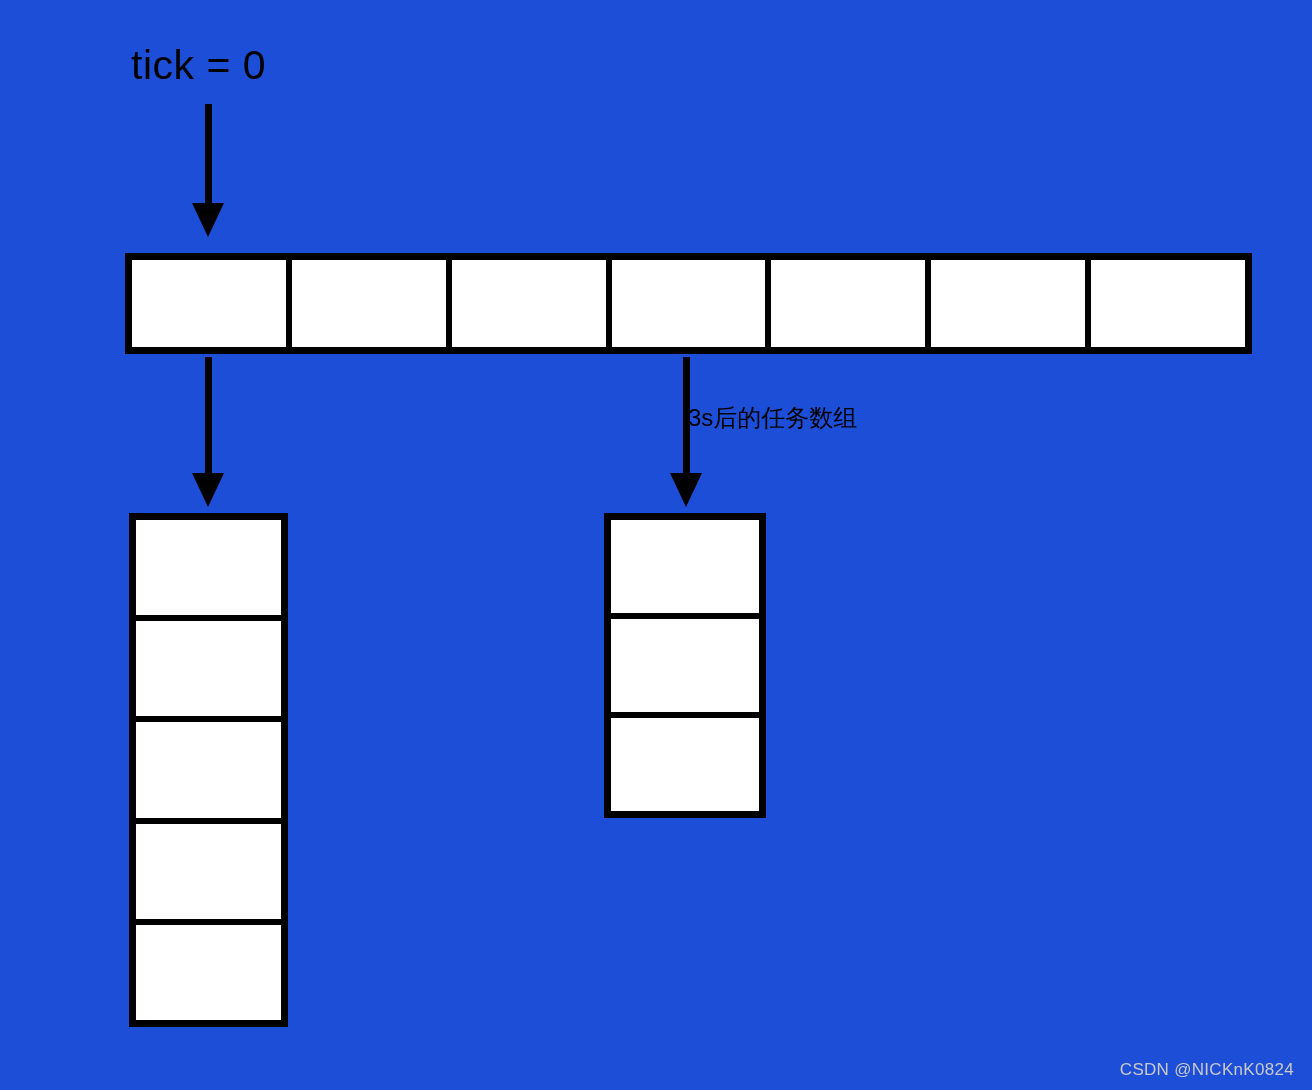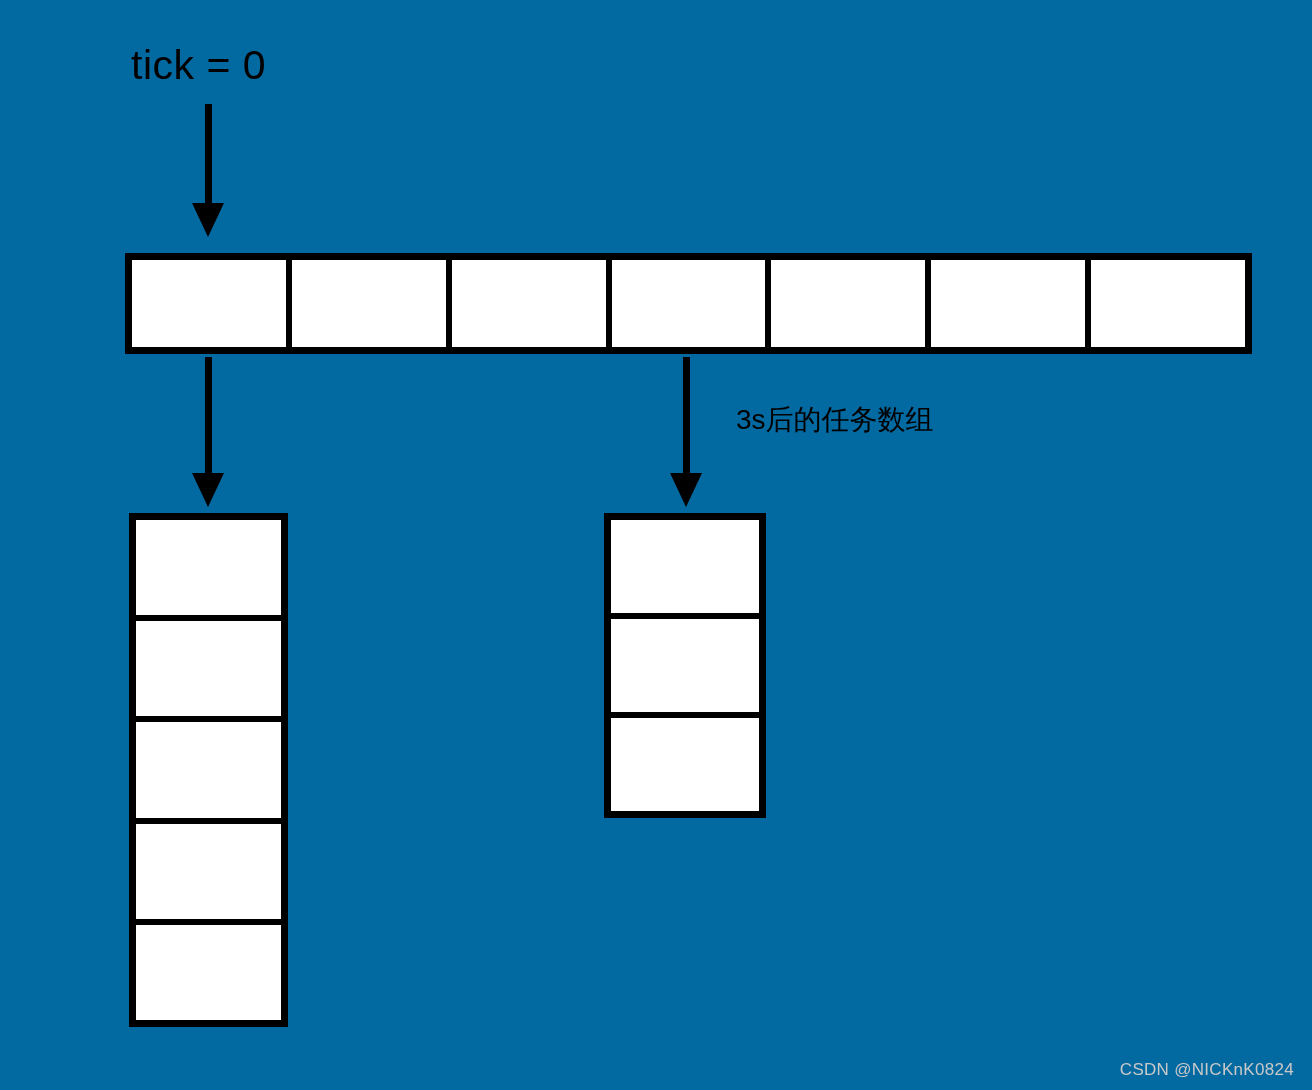--- a/index.html
+++ b/index.html
@@ -7,21 +7,21 @@
     padding: 0;
     background: #ffffff;
   }
   body {
     font-family: "Liberation Sans", "DejaVu Sans", sans-serif;
   }
   #canvas {
     position: relative;
     width: 1312px;
     height: 1090px;
-    background: #0369a1;
+    background: #1d4ed8;
     overflow: hidden;
   }
 
   
   .label {
     position: absolute;
     color: #000000;
     font-family: "Liberation Sans", "DejaVu Sans", sans-serif;
     white-space: nowrap;
     line-height: 1;
@@ -31,23 +31,23 @@
     top: 45px;
     font-size: 41px;
     letter-spacing: 0.5px;
   }
   #left-array-label {
     left: 46px;
     top: 406px;
     font-size: 38px;
   }
   #right-array-label {
-    left: 736px;
+    left: 688px;
     top: 406px;
-    font-size: 28px;
+    font-size: 24px;
   }
 
   
   .arrow {
     position: absolute;
   }
   .arrow .shaft {
     position: absolute;
     left: 50%;
     top: 0;

